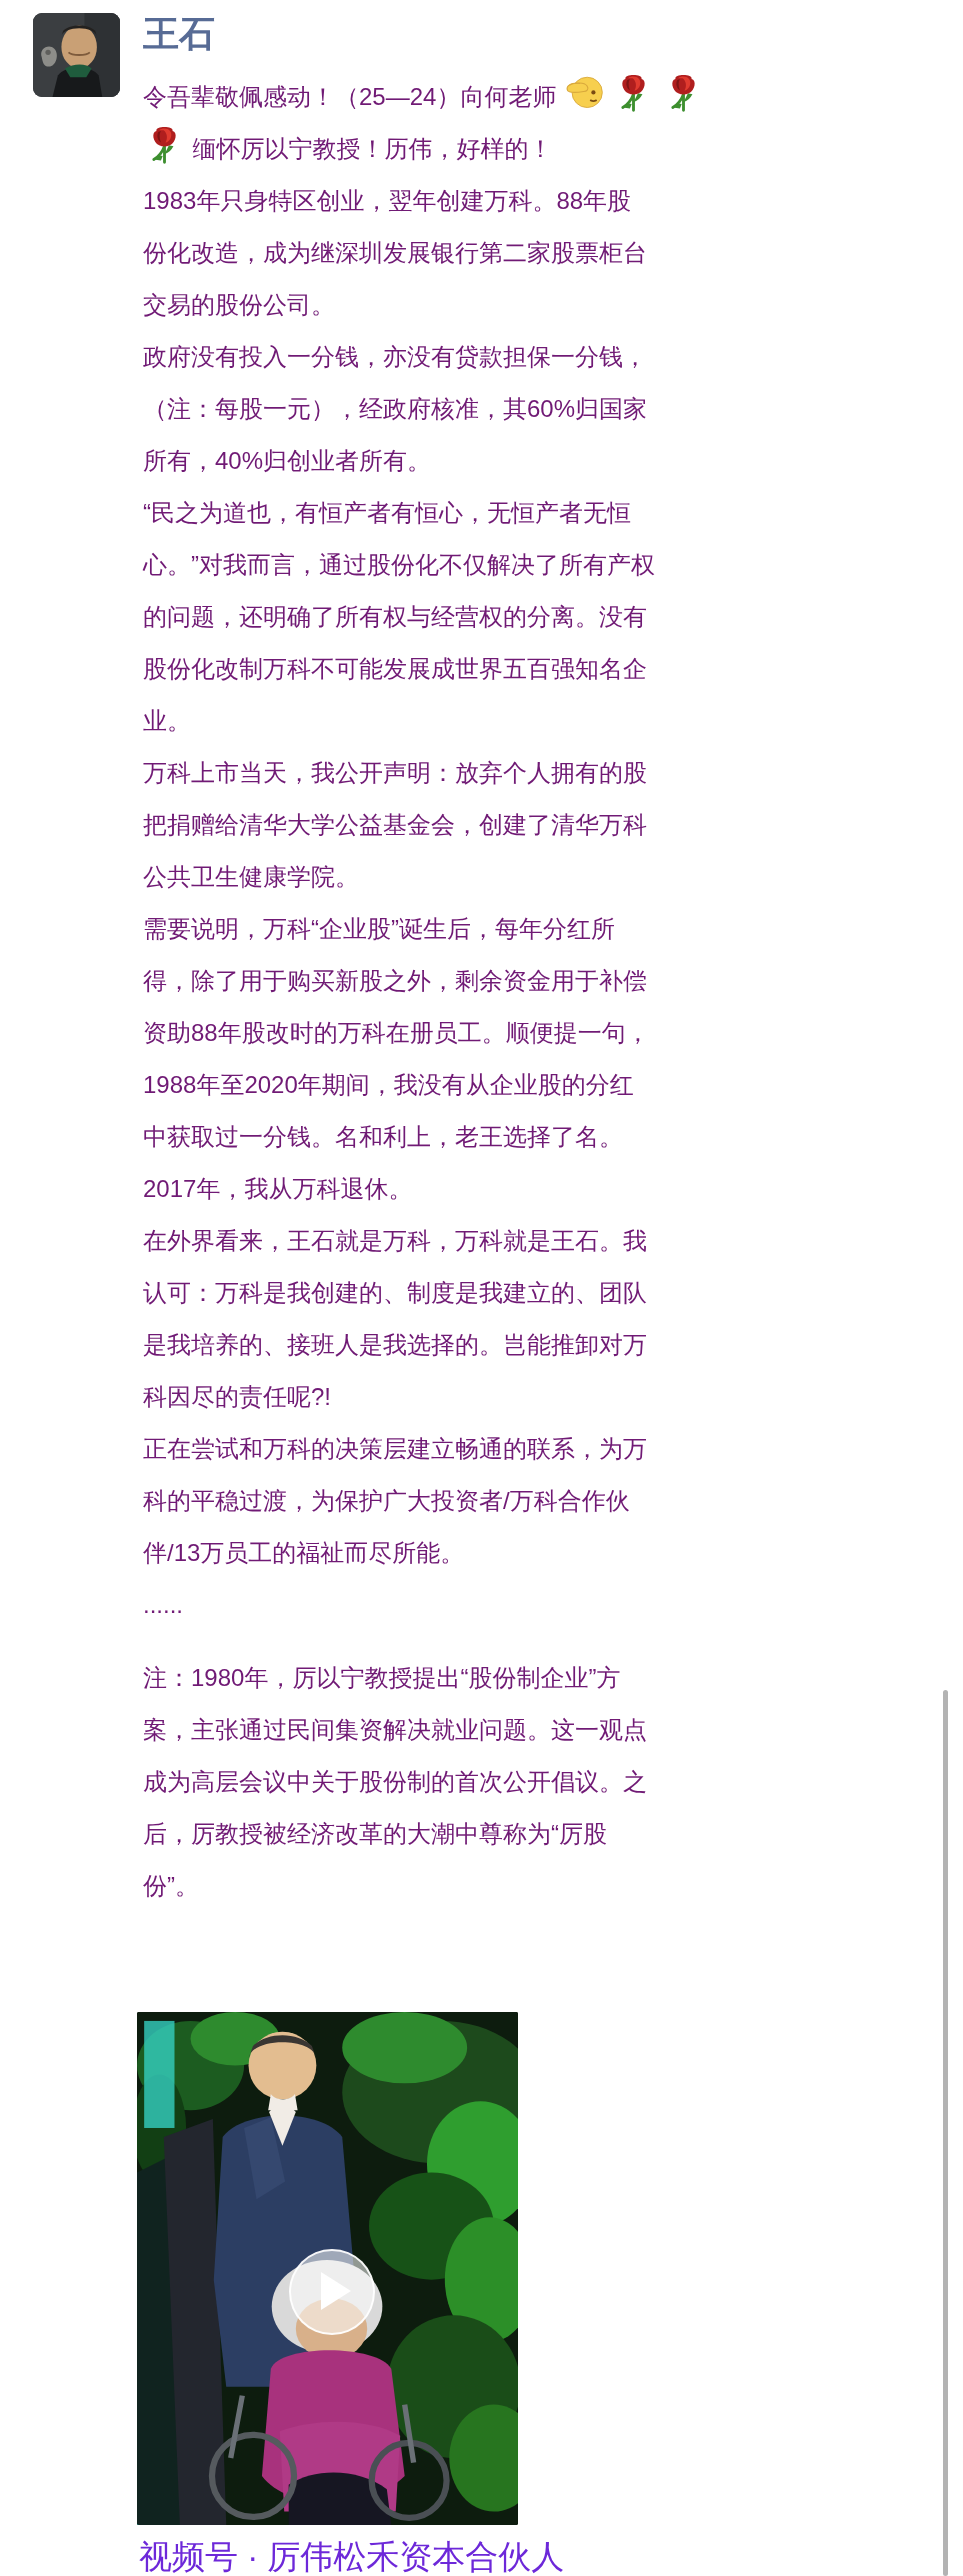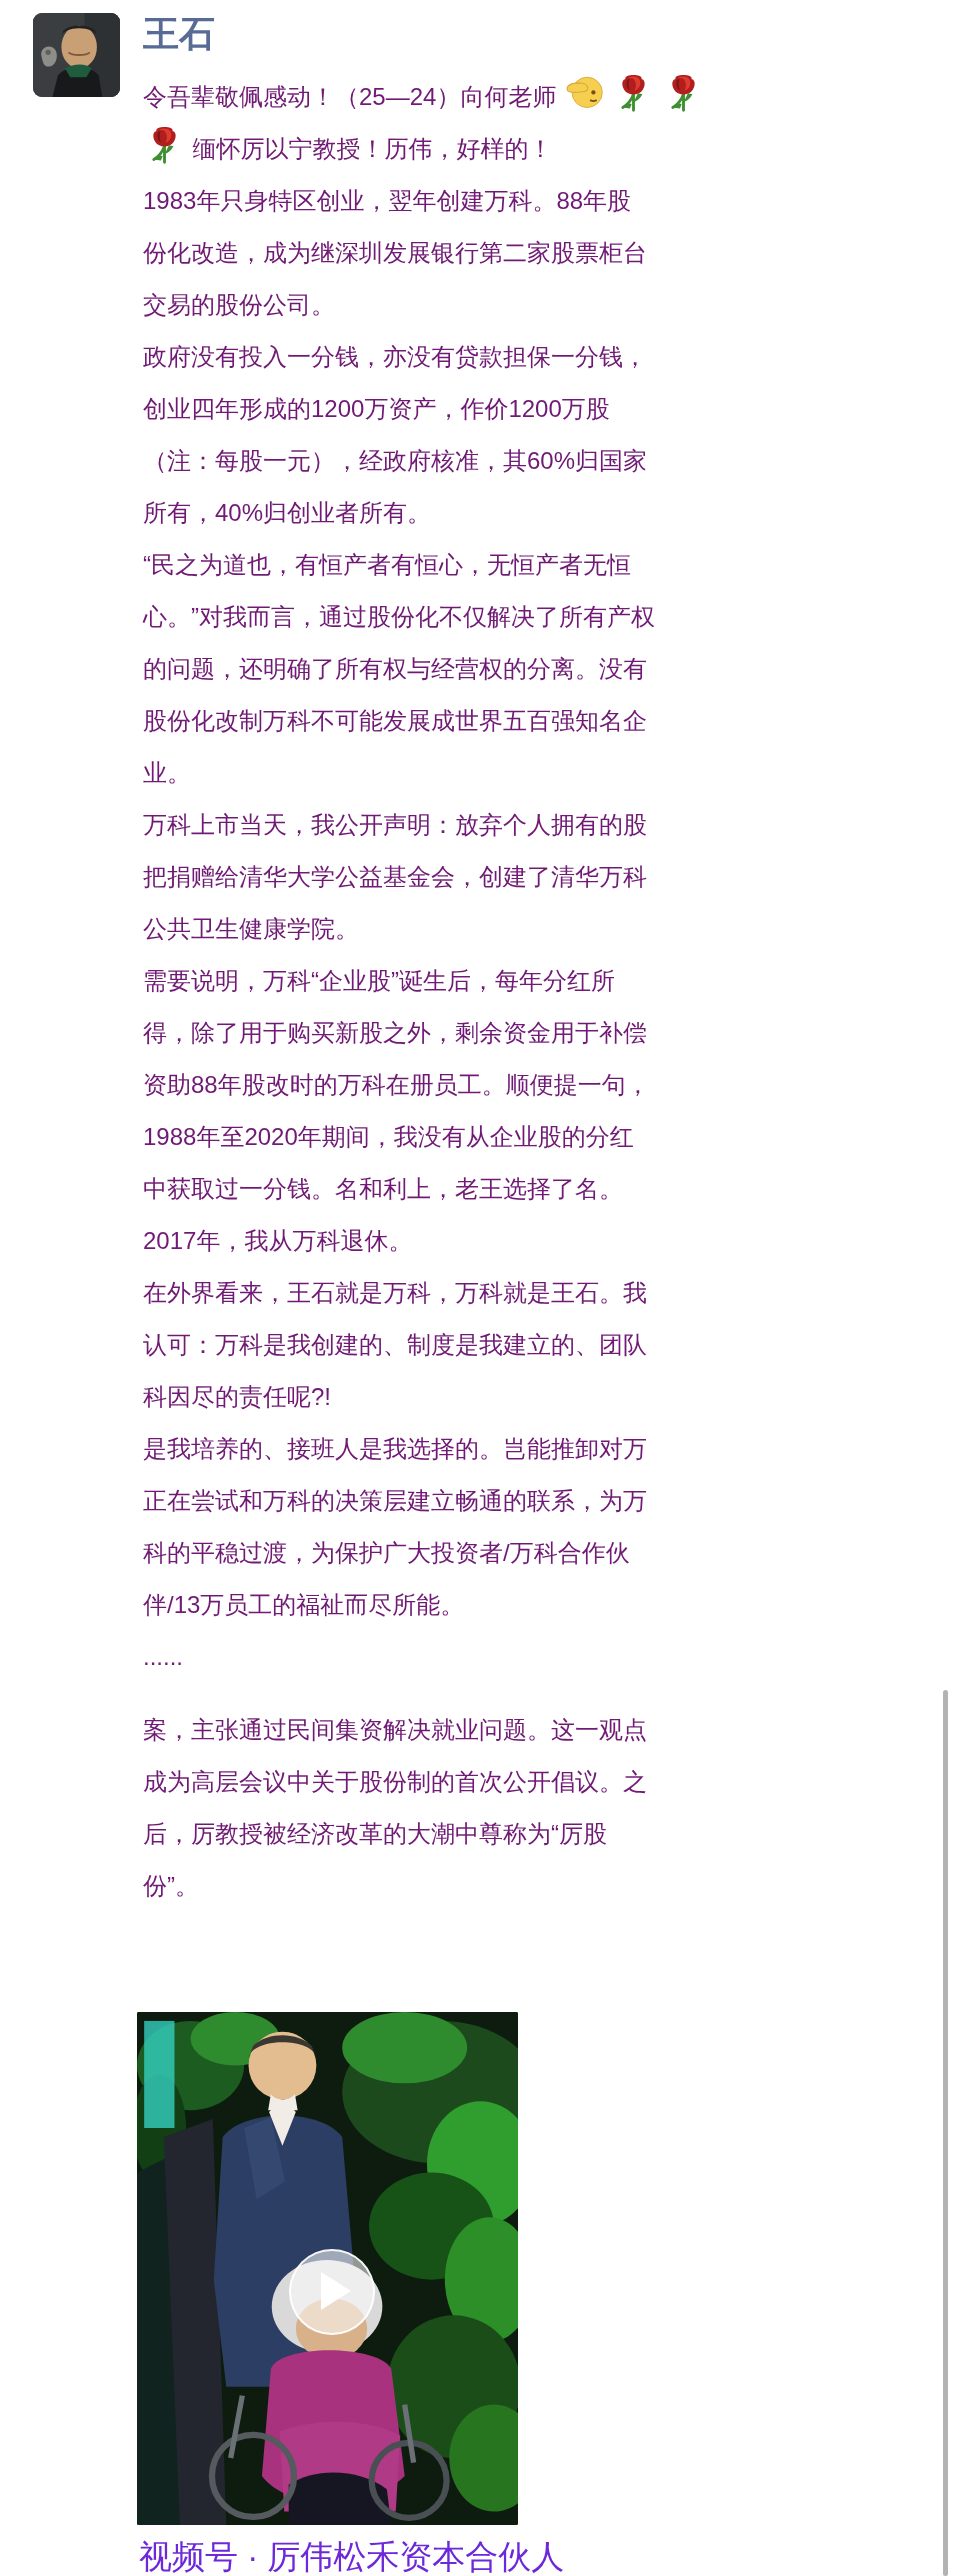--- a/index.html
+++ b/index.html
@@ -104,46 +104,46 @@
     <path d="M11 41 C14 37 18 36 21 37 L19 42 Z" fill="#3d8f2f"></path>
     <path d="M14 9 C12 3 34 3 32 9 C38 10 36 22 29 25 C25 27 21 27 17 25 C10 22 8 10 14 9 Z" fill="#b01e1e"></path>
     <path d="M17 8 C21 5 28 6 30 10 C32 15 29 21 24 22 C27 17 26 11 22 8 Z" fill="#e03a2f"></path>
     <path d="M16 10 C14 14 15 19 19 22 C17 16 17 12 19 9 Z" fill="#7e1414"></path>
   </svg></span>
 缅怀厉以宁教授！历伟，好样的！</div>
     <div class="line">1983年只身特区创业，翌年创建万科。88年股</div>
     <div class="line">份化改造，成为继深圳发展银行第二家股票柜台</div>
     <div class="line">交易的股份公司。</div>
     <div class="line">政府没有投入一分钱，亦没有贷款担保一分钱，</div>
-    <div class="line">创业四年形成的1200万资产，作价1200万股</div>
     <div class="line">（注：每股一元），经政府核准，其60%归国家</div>
     <div class="line">所有，40%归创业者所有。</div>
     <div class="line">“民之为道也，有恒产者有恒心，无恒产者无恒</div>
     <div class="line">心。”对我而言，通过股份化不仅解决了所有产权</div>
     <div class="line">的问题，还明确了所有权与经营权的分离。没有</div>
     <div class="line">股份化改制万科不可能发展成世界五百强知名企</div>
     <div class="line">业。</div>
     <div class="line">万科上市当天，我公开声明：放弃个人拥有的股</div>
     <div class="line">把捐赠给清华大学公益基金会，创建了清华万科</div>
     <div class="line">公共卫生健康学院。</div>
     <div class="line">需要说明，万科“企业股”诞生后，每年分红所</div>
     <div class="line">得，除了用于购买新股之外，剩余资金用于补偿</div>
     <div class="line">资助88年股改时的万科在册员工。顺便提一句，</div>
     <div class="line">1988年至2020年期间，我没有从企业股的分红</div>
     <div class="line">中获取过一分钱。名和利上，老王选择了名。</div>
     <div class="line">2017年，我从万科退休。</div>
     <div class="line">在外界看来，王石就是万科，万科就是王石。我</div>
     <div class="line">认可：万科是我创建的、制度是我建立的、团队</div>
+    <div class="line">是我培养的、接班人是我选择的。岂能推卸对万</div>
     <div class="line">科因尽的责任呢?!</div>
-    <div class="line">是我培养的、接班人是我选择的。岂能推卸对万</div>
     <div class="line">正在尝试和万科的决策层建立畅通的联系，为万</div>
     <div class="line">科的平稳过渡，为保护广大投资者/万科合作伙</div>
     <div class="line">伴/13万员工的福祉而尽所能。</div>
     <div class="line">......</div>
     <div class="line blank"></div>
+    <div class="line">注：1980年，厉以宁教授提出“股份制企业”方</div>
     <div class="line">案，主张通过民间集资解决就业问题。这一观点</div>
     <div class="line">成为高层会议中关于股份制的首次公开倡议。之</div>
     <div class="line">后，厉教授被经济改革的大潮中尊称为“厉股</div>
     <div class="line">份”。</div>
   </div>
 
 <div class="video">
   <svg width="381" height="513" viewBox="0 0 427 575">
     <rect width="427" height="575" fill="#0d1c0e"></rect>
     <ellipse cx="340" cy="90" rx="110" ry="80" fill="#1d4a1c"></ellipse>

